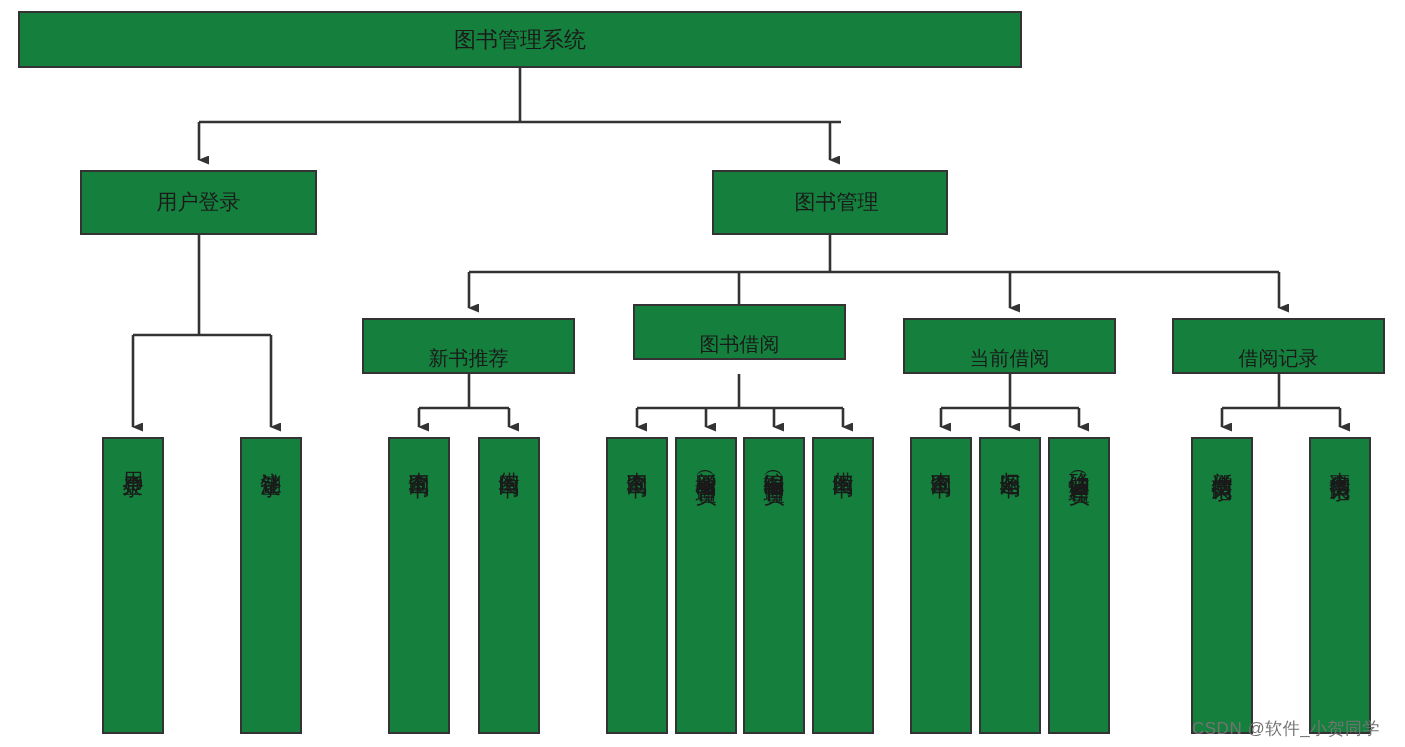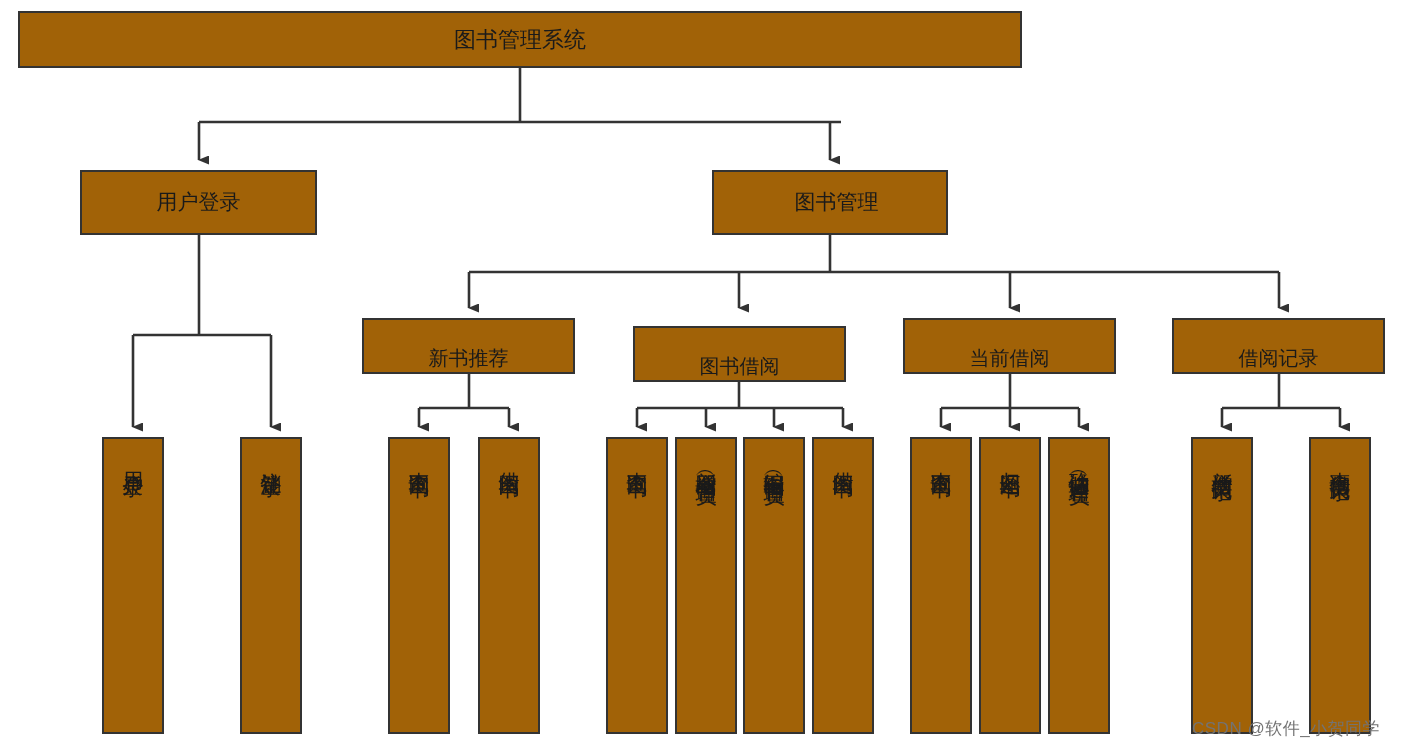--- a/index.html
+++ b/index.html
@@ -20,21 +20,21 @@
     left: 0;
     top: 0;
     width: 1405px;
     height: 747px;
     pointer-events: none;
   }
   .node {
     position: absolute;
     box-sizing: border-box;
     border: 2px solid #333333;
-    background: #a16207;
+    background: #15803d;
     display: flex;
     align-items: center;
     justify-content: center;
     color: #1a1a1a;
   }
   .node .label {
     text-align: center;
     line-height: 1.15;
     white-space: nowrap;
   }
@@ -124,21 +124,21 @@
   <div class="node node-l1" style="left:80px; top:170px; width:237px; height:65px;">
     <span class="label">用户登录</span>
   </div>
   <div class="node node-l1" style="left:712px; top:170px; width:236px; height:65px;padding-left:13px;">
     <span class="label">图书管理</span>
   </div>
 
   <div class="node node-l2" style="left:362px; top:318px; width:213px; height:56px;">
     <span class="label">新书推荐</span>
   </div>
-  <div class="node node-l2" style="left:633px; top:326px; width:213px; height:56px;">
+  <div class="node node-l2" style="left:633px; top:304px; width:213px; height:56px;">
     <span class="label">图书借阅</span>
   </div>
   <div class="node node-l2" style="left:903px; top:318px; width:213px; height:56px;">
     <span class="label">当前借阅</span>
   </div>
   <div class="node node-l2" style="left:1172px; top:318px; width:213px; height:56px;">
     <span class="label">借阅记录</span>
   </div>
 
   <div class="node node-leaf" style="left:102px; top:437px; width:62px; height:297px;">

